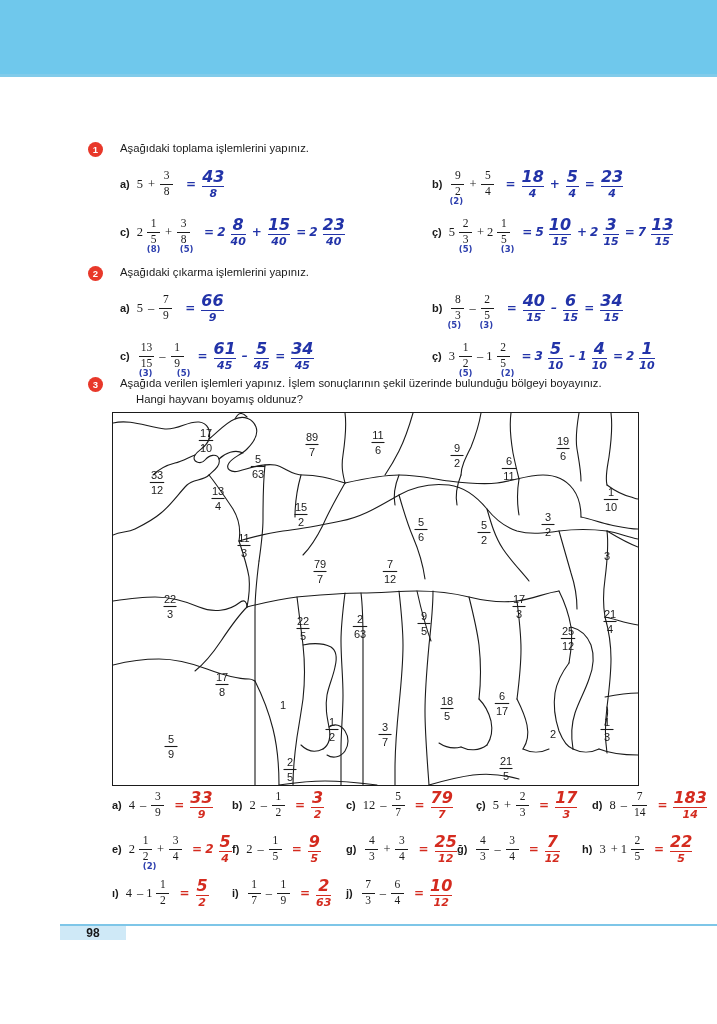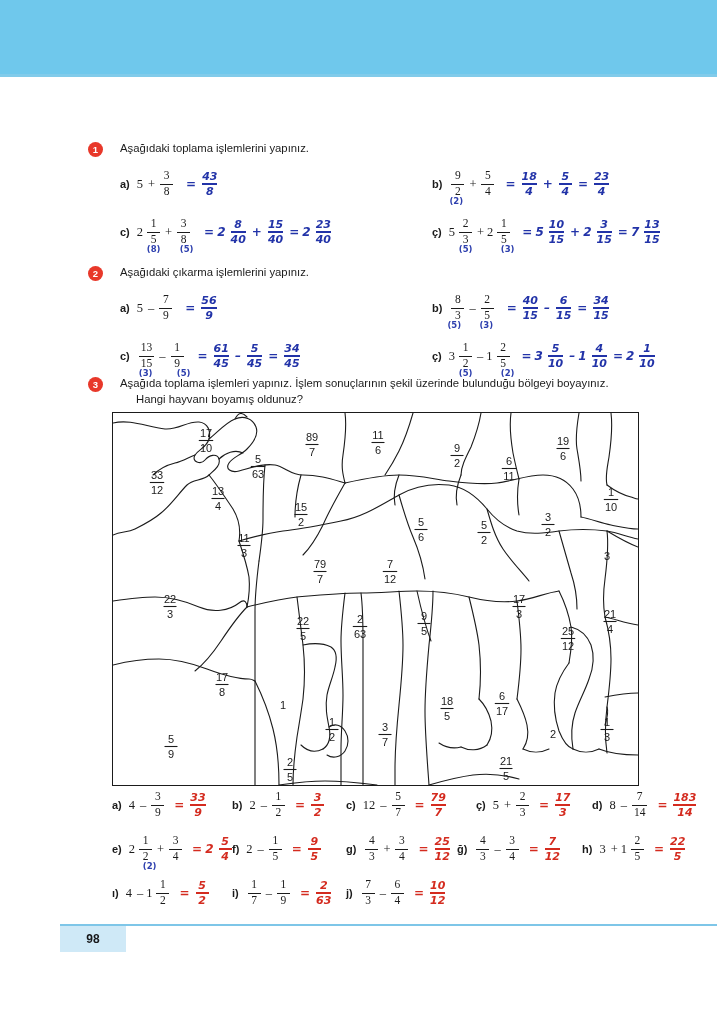--- a/index.html
+++ b/index.html
@@ -97,21 +97,21 @@
     font-family:"DejaVu Sans", sans-serif;
     font-weight:bold;font-style:italic;
     display:inline-flex;align-items:center;
   }
   .hw-blue{color:#2233a8;}
   .hw-red{color:#d42b1f;}
   .hfr{
     display:inline-flex;flex-direction:column;align-items:center;
     margin:0 3px;line-height:1.0;
   }
-  .hfr .n{font-size:11px;}
+  .hfr .n{font-size:16px;}
   .hfr .bar{height:1.6px;width:100%;min-width:13px;margin:1px 0;}
   .hfr .d{font-size:11px;}
   .hw-blue .bar{background:#2233a8;}
   .hw-red .bar{background:#d42b1f;}
   .hw .sym{font-size:12px;margin:0 3px;}
   .hw .wh{font-size:12px;margin-right:2px;}
   
   .puzzle-wrap{
     position:absolute;left:112px;top:412px;
     width:525px;height:372px;
@@ -120,21 +120,21 @@
   .puzzle-wrap svg{display:block;}
   .frac-lbl{font-family:"Liberation Sans", sans-serif;font-size:11px;fill:#1b1b1b;text-anchor:middle;}
   
   .blist{position:absolute;left:112px;width:560px;}
   .bitem{position:absolute;display:flex;align-items:center;height:34px;}
   
   .footer-rule{
     position:absolute;left:60px;top:924px;width:657px;height:1.5px;background:#7ec6e8;
   }
   .page-num-box{
-    position:absolute;left:60px;top:926px;width:66px;height:26px;
+    position:absolute;left:60px;top:926px;width:66px;height:14px;
     background:#cfe9f7;display:flex;align-items:center;justify-content:center;
   }
   .page-num{font-size:12px;font-weight:bold;color:#17181a;}
 </style>
 </head>
 <body>
 
 <div class="page">
 
   <div class="top-band"></div>
@@ -311,21 +311,21 @@
           <span class="op">–</span>
           <span class="fr">
               <span class="n">7</span>
               <span class="bar"></span>
               <span class="d">9</span>
             </span>
         </span>
         <span class="hw hw-blue" style="margin-left:8px;">
           <span class="sym">=</span>
           <span class="hfr">
-              <span class="n">56</span>
+              <span class="n">66</span>
               <span class="bar"></span>
               <span class="d">9</span>
             </span>
         </span>
       </div>
 
       <div class="mcell" style="left:312px;">
         <span class="lbl">b)</span>
         <span class="mexp" style="position:relative;">
           <span class="fr">
@@ -448,21 +448,21 @@
             </span>
         </span>
       </div>
     </div>
   </div>
 
   <div class="ex" style="top:376px;">
     <div class="ex-head">
       <div class="num-badge">3</div>
       <div style="margin-left:17px;">
-        <div class="ex-prompt" style="margin-left:0;">Aşağıda toplama işlemleri yapınız. İşlem sonuçlarının şekil üzerinde bulunduğu bölgeyi boyayınız.</div>
+        <div class="ex-prompt" style="margin-left:0;">Aşağıda verilen işlemleri yapınız. İşlem sonuçlarının şekil üzerinde bulunduğu bölgeyi boyayınız.</div>
         <div class="ex-prompt" style="margin-left:16px;">Hangi hayvanı boyamış oldunuz?</div>
       </div>
     </div>
   </div>
 
   <div class="puzzle-wrap">
     <svg width="525" height="372" viewBox="0 0 525 372">
       <g fill="none" stroke="#1b1b1b" stroke-width="1.1" stroke-linecap="round" stroke-linejoin="round">
 
         <path d="M0,10 C18,6 34,14 52,16 C66,17 74,8 86,9 C95,10 98,18 96,26 C94,34 86,36 82,42 C78,49 88,52 92,47 C96,42 104,40 106,46 C108,53 100,58 96,62 C90,68 80,66 74,72 C66,80 58,92 48,100 C40,107 30,112 22,116 C14,120 8,118 0,122"></path>

